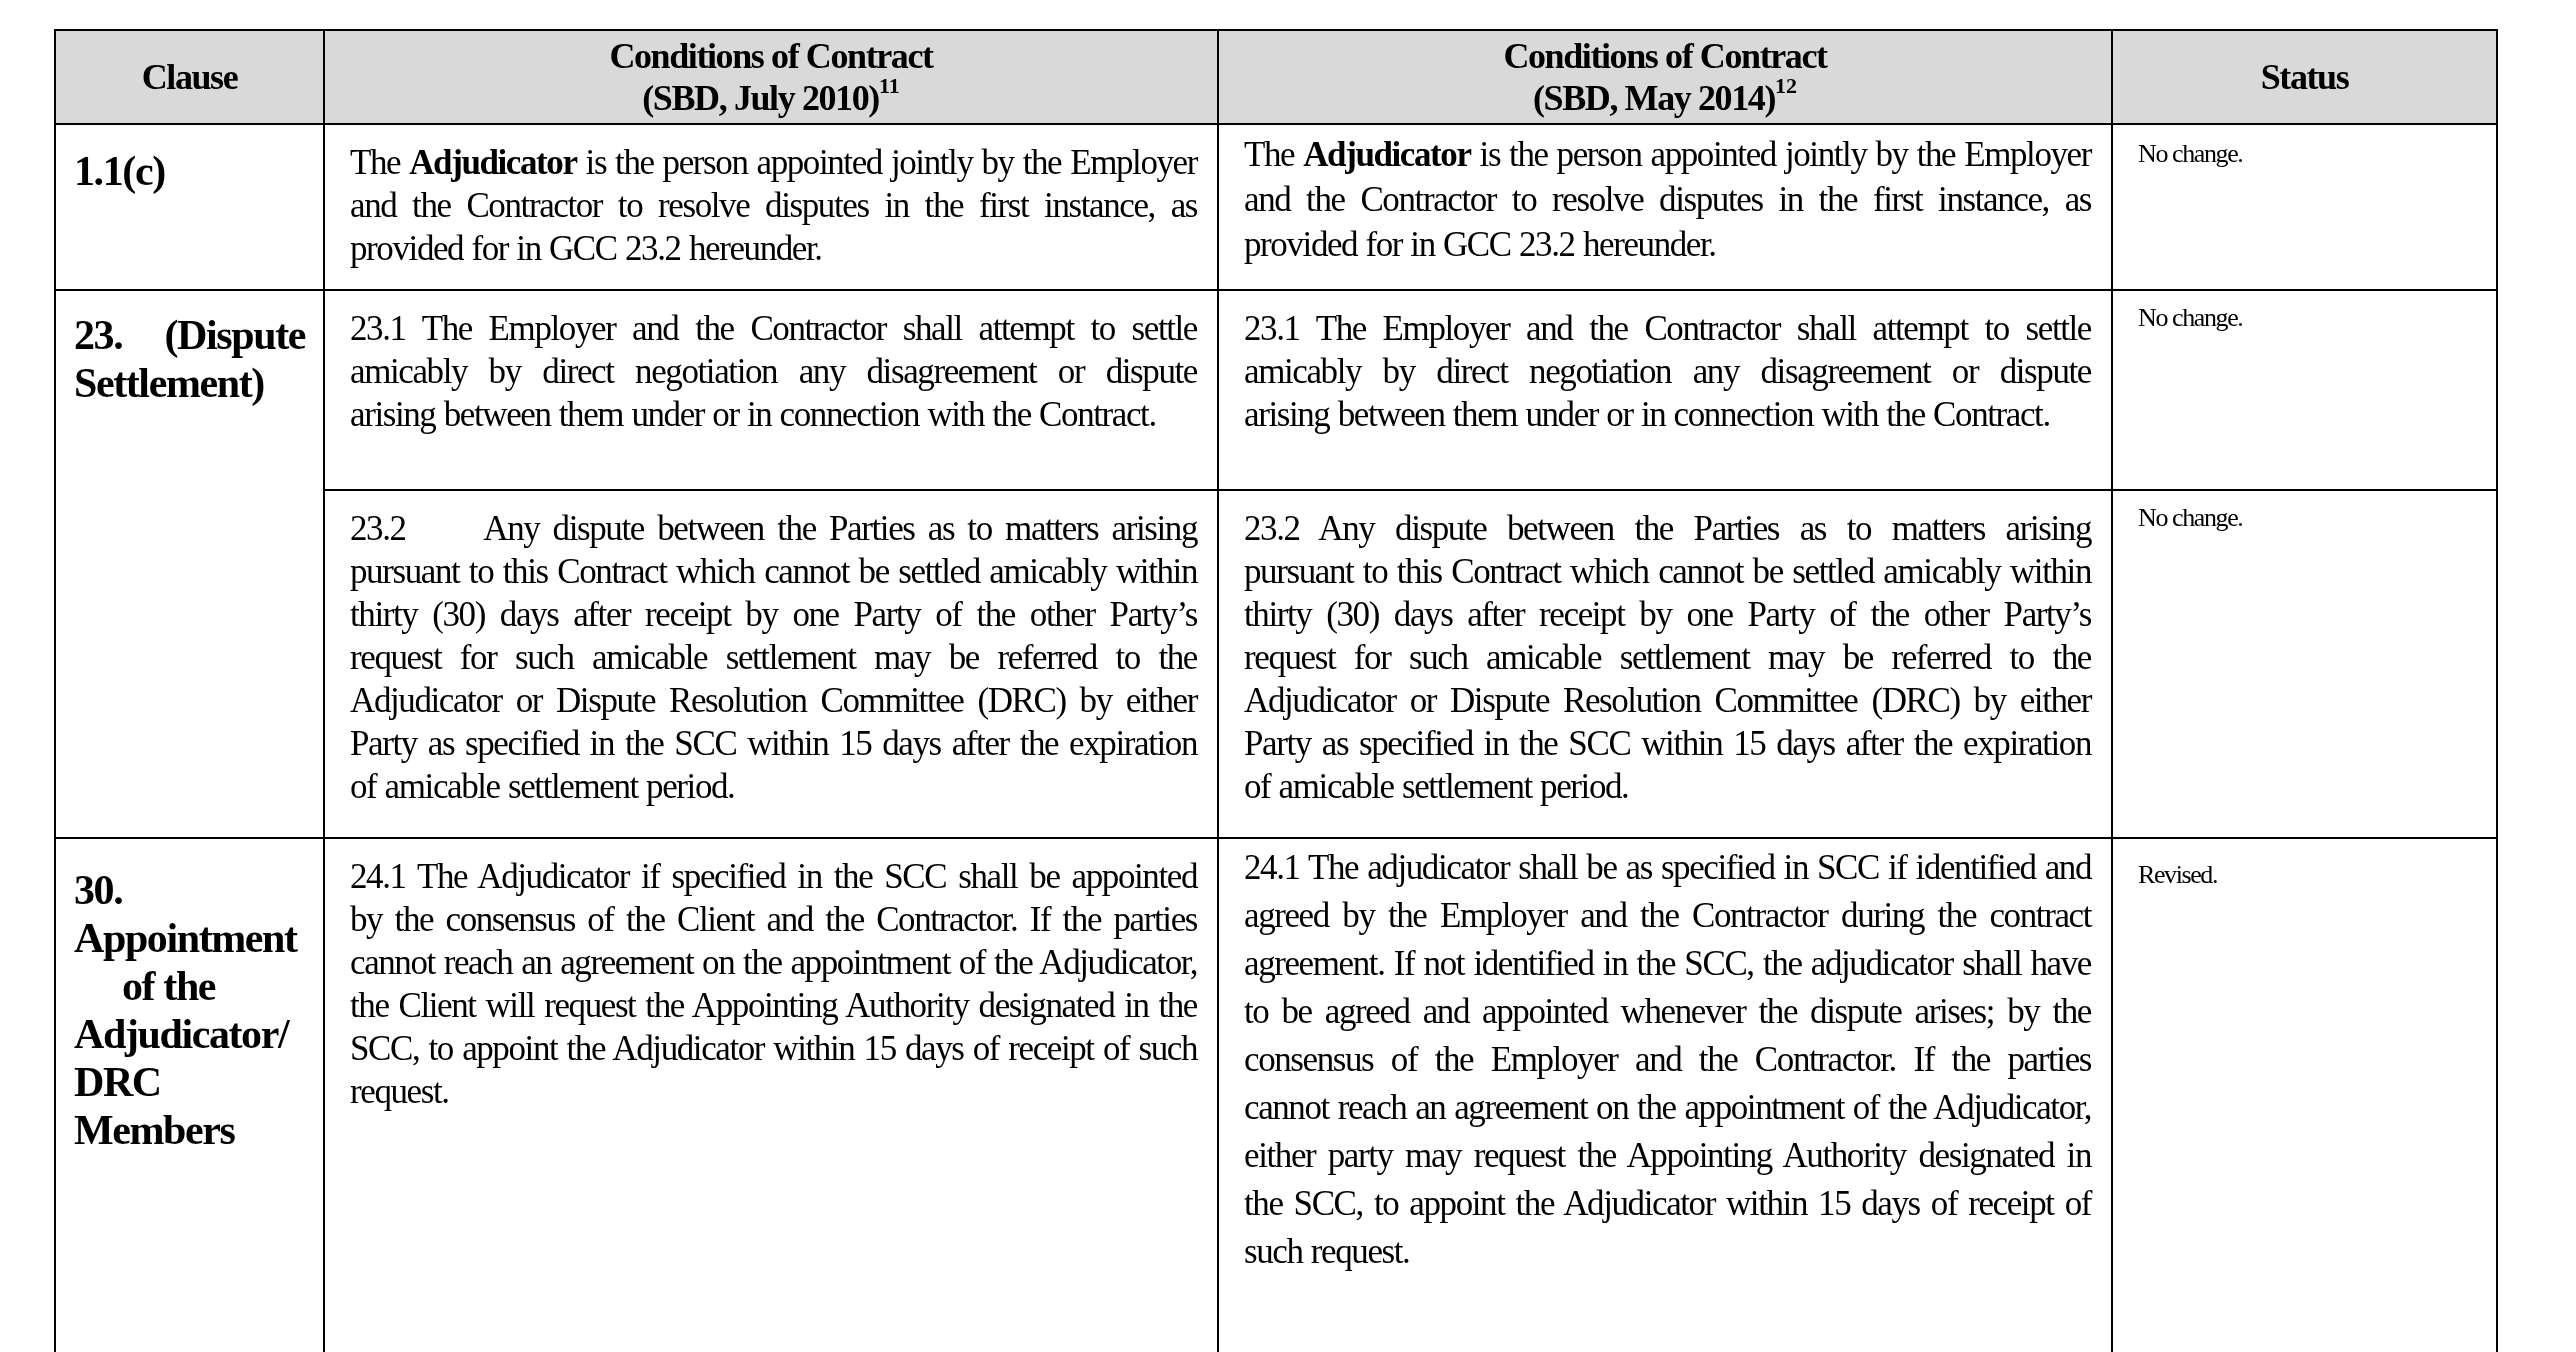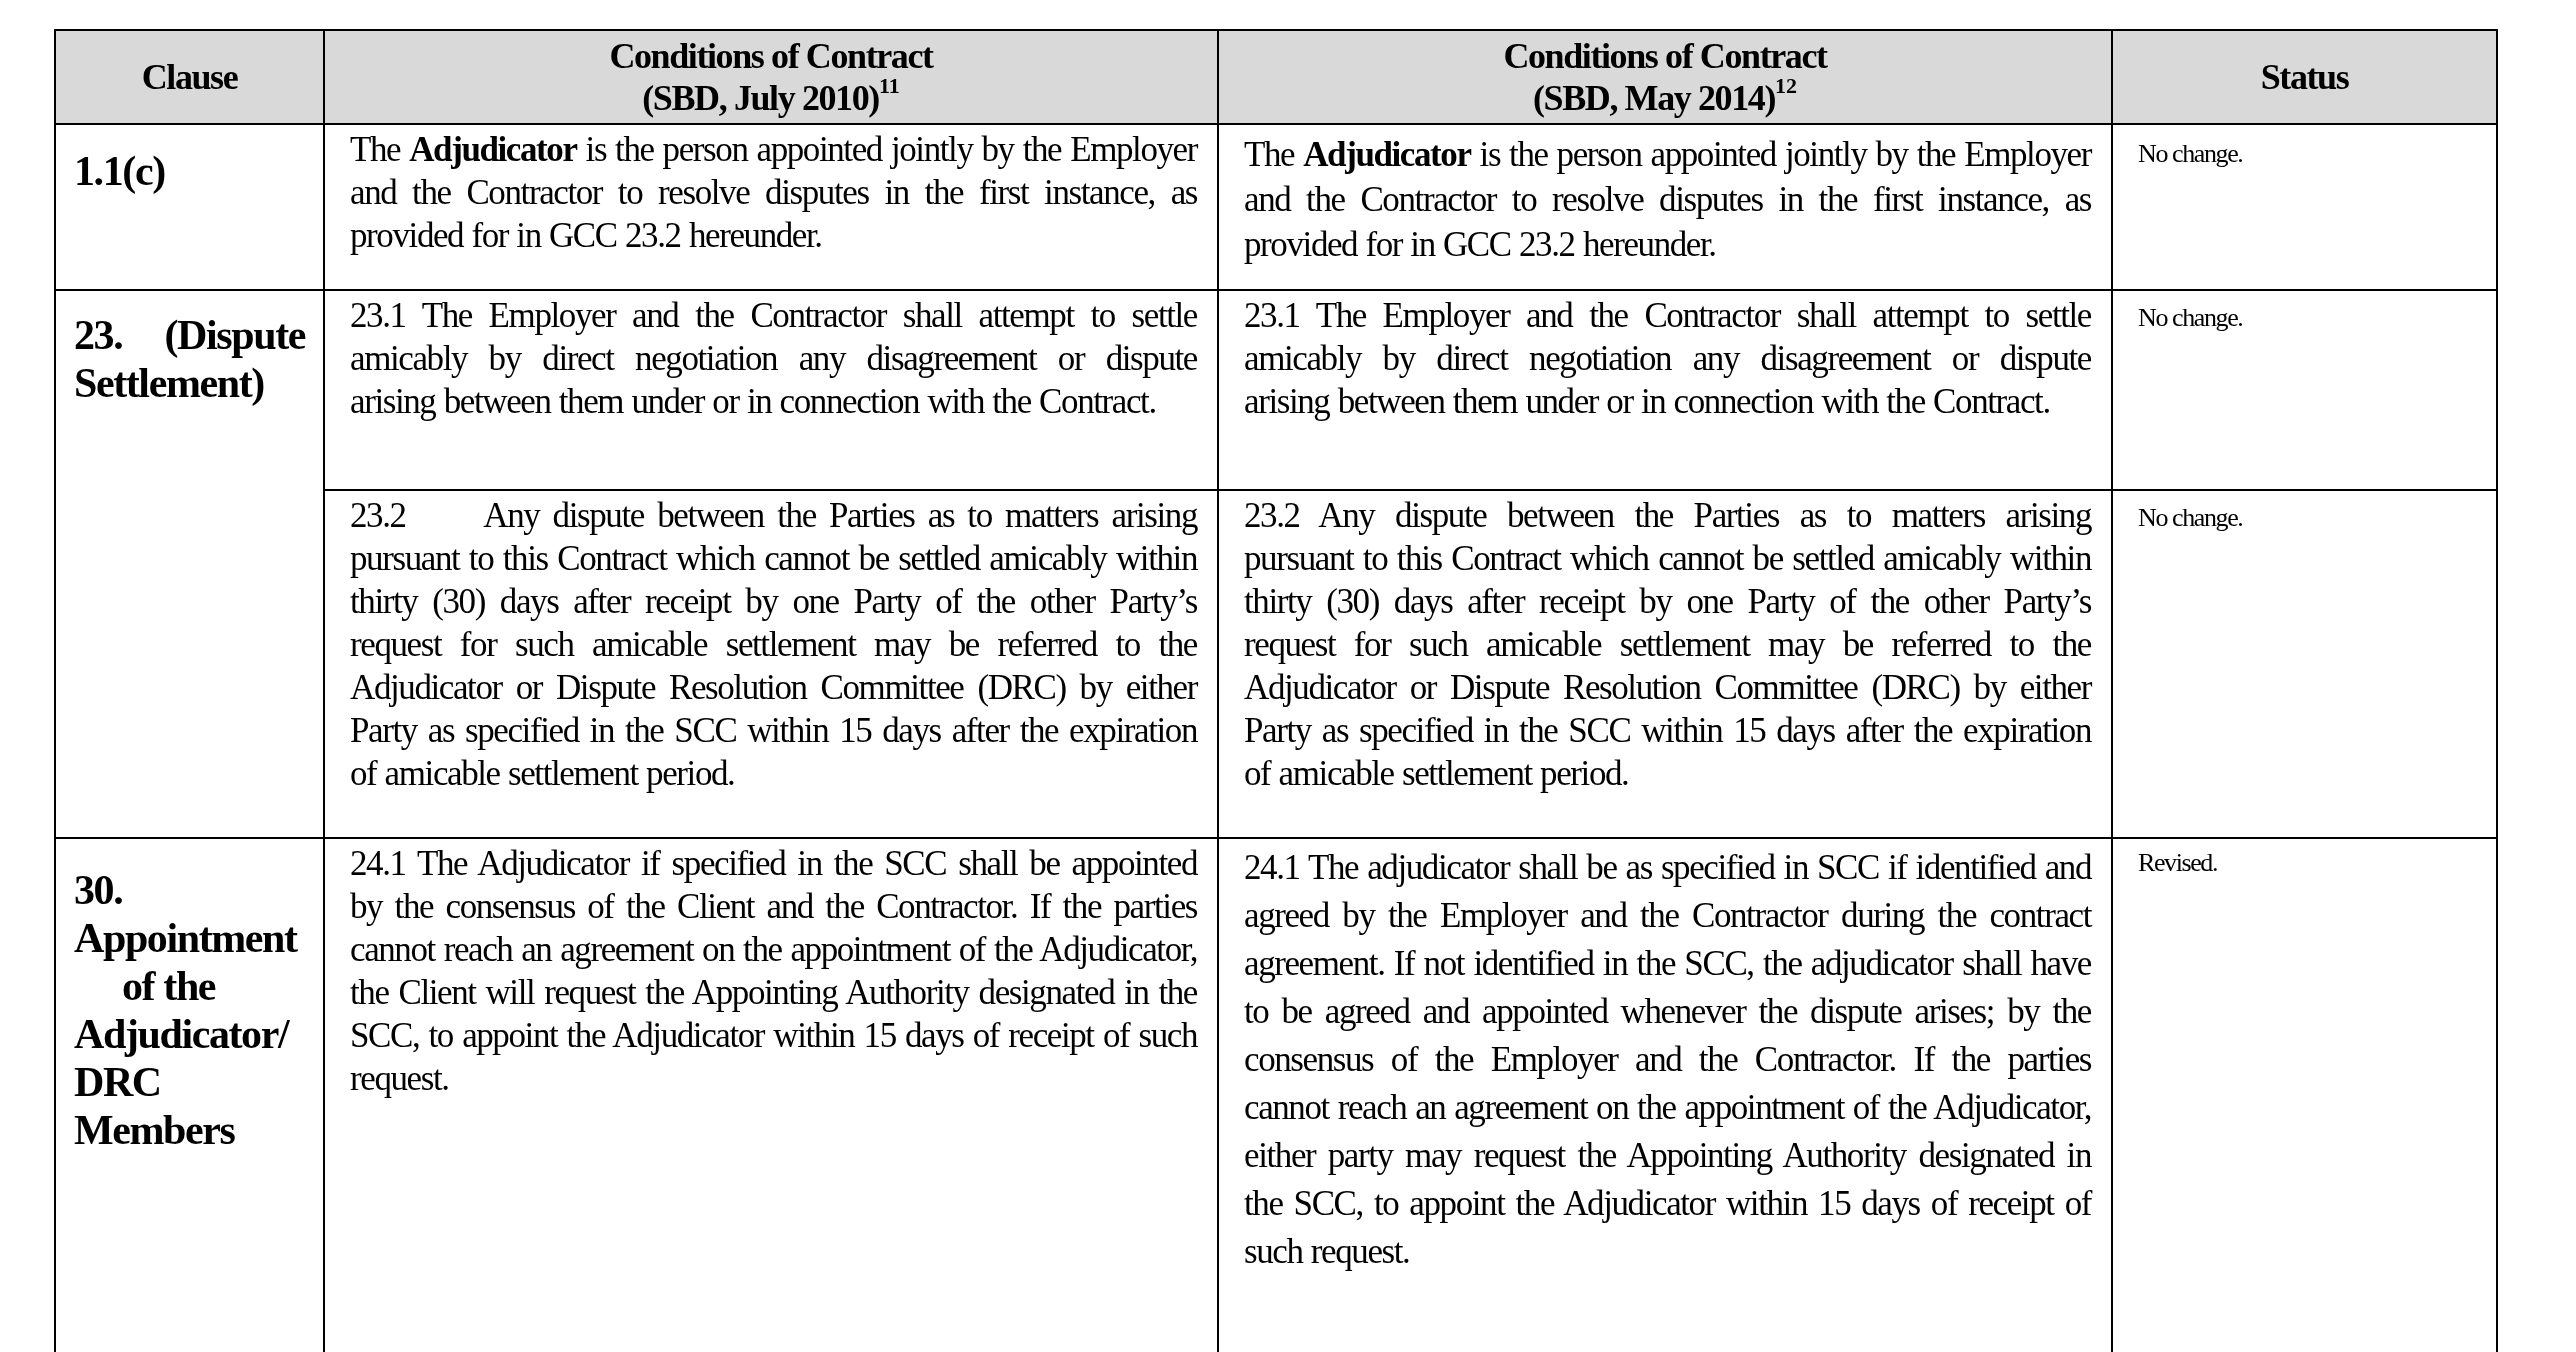--- a/index.html
+++ b/index.html
@@ -68,21 +68,21 @@
     letter-spacing: -1.4px;
     padding: 20px 18px 0 18px !important;
     text-align: justify;
   }
   .clause-cell.first { padding-top: 22px !important; }
   .body-text {
     font-size: 35px;
     line-height: 43px;
     letter-spacing: -1.4px;
     text-align: justify;
-    padding: 3px 20px 0 25px;
+    padding: 16px 20px 0 25px;
     word-spacing: 0.9px;
   }
   .body-text.new {
     padding-left: 25px;
     padding-right: 20px;
   }
   .body-text.wide-lines {
     line-height: 48px;
   }
   .status-text {
@@ -189,18 +189,18 @@
         <div>DRC</div>
         <div>Members</div>
       </td>
       <td>
         <div class="body-text">24.1 The Adjudicator if specified in the SCC shall be appointed by the consensus of the Client and the Contractor. If the parties cannot reach an agreement on the appointment of the Adjudicator, the Client will request the Appointing Authority designated in the SCC, to appoint the Adjudicator within 15 days of receipt of such request.</div>
       </td>
       <td>
         <div class="body-text new wide-lines" style="padding-top:5.4px;">24.1 The adjudicator shall be as specified in SCC if identified and agreed by the Employer and the Contractor during the contract agreement. If not identified in the SCC, the adjudicator shall have to be agreed and appointed whenever the dispute arises; by the consensus of the Employer and the Contractor. If the parties cannot reach an agreement on the appointment of the Adjudicator, either party may request the Appointing Authority designated in the SCC, to appoint the Adjudicator within 15 days of receipt of such request.</div>
       </td>
       <td>
-        <div class="status-text" style="padding-top:2px;">Revised.</div>
+        <div class="status-text" style="padding-top:14px;">Revised.</div>
       </td>
     </tr>
   </tbody>
 </table>
 
 
 </body></html>

